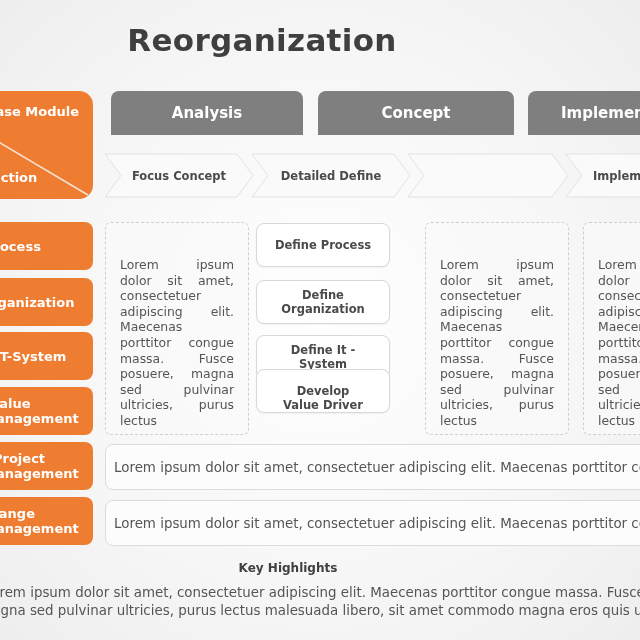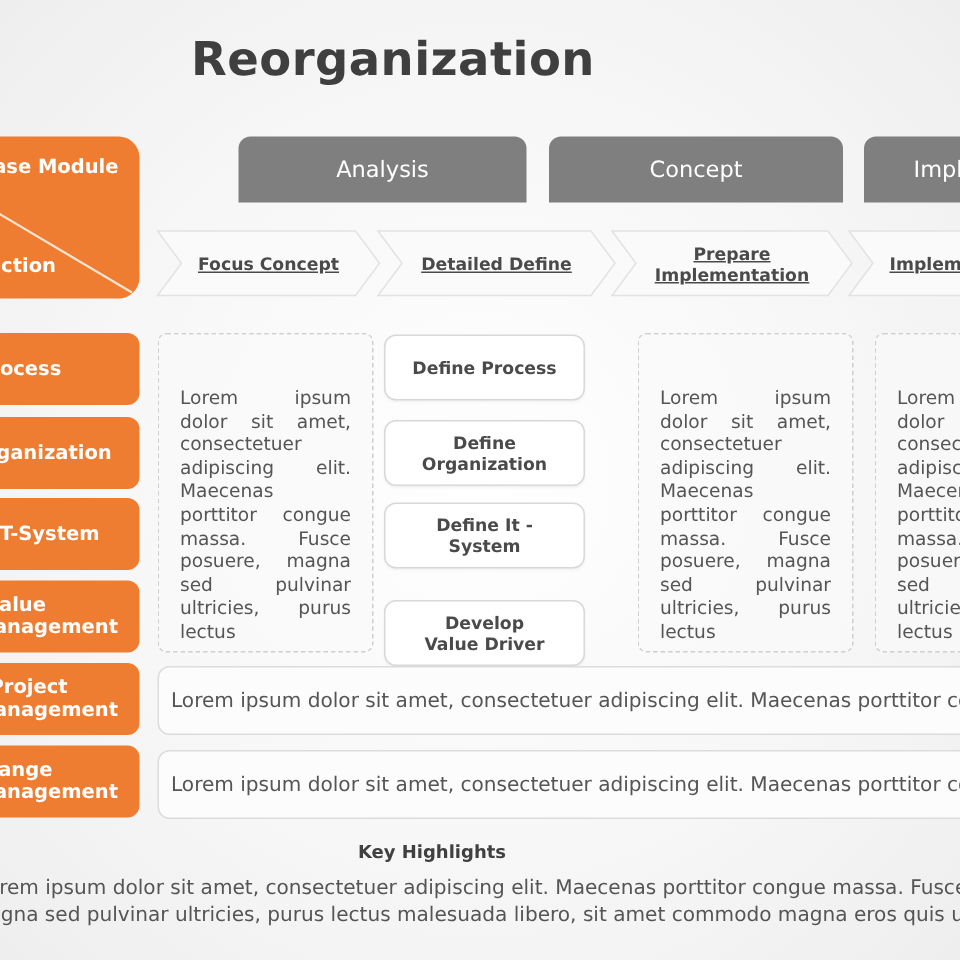--- a/index.html
+++ b/index.html
@@ -15,31 +15,30 @@
     font-size:31px; font-weight:bold; color:#3f3f3f; letter-spacing:0.3px;
   }
   .orange { background:#ef7d31; color:#fff; font-weight:bold; }
   .corner {
     left:-20px; top:91px; width:113px; height:108px; border-radius:14px; overflow:hidden;
   }
   .corner svg { position:absolute; left:0; top:0; }
   .corner .t1 { position:absolute; right:14px; top:13px; font-size:13px; white-space:nowrap; }
   .corner .t2 { position:absolute; left:-6px; bottom:14px; font-size:13px; white-space:nowrap; }
   .phase {
-    top:91px; height:44px; background:#7f7f7f; color:#fff; font-weight:normal;
+    top:91px; height:44px; background:#7f7f7f; color:#fff; font-weight:bold;
     font-size:15px; display:flex; align-items:center; justify-content:center;
     border-radius:8px 8px 0 0;
-    margin-left:48px;
   }
   .chev {
     top:153px; height:45px; display:flex; align-items:center; justify-content:center;
     text-align:center; font-size:11.5px; font-weight:bold; color:#4a4a4a; line-height:14px;
   }
   .chev svg { position:absolute; left:0; top:0; }
-  .chev span { position:relative;text-decoration:underline; }
+  .chev span { position:relative; }
   .rowlabel {
     left:-20px; width:113px; border-radius:8px; font-size:13px; line-height:15px;
     display:flex; flex-direction:column; justify-content:center; padding-left:0;
   }
   .rowlabel span { display:block; white-space:nowrap; }
   .dashbox {
     top:222px; height:213px; border:1px dashed #cfcfcf; border-radius:6px;
     background:rgba(250,250,250,0.7); box-sizing:border-box;
   }
   .dashbox p {
@@ -92,21 +91,20 @@
 <div class="abs chev" style="left:251px;width:160px;">
   <svg width="160" height="45">
       <polygon points="1,1 143,1 159,22.5 143,44 1,44 17,22.5" fill="#fafafa" stroke="#e2e2e2"></polygon>
     </svg>
   <span>Detailed Define</span>
 </div>
 <div class="abs chev" style="left:407px;width:162px;">
   <svg width="162" height="45">
       <polygon points="1,1 145,1 161,22.5 145,44 1,44 17,22.5" fill="#fafafa" stroke="#e2e2e2"></polygon>
     </svg>
-  <span style="width:130px;">Prepare Implementation</span>
 </div>
 <div class="abs chev" style="left:565px;width:140px;justify-content:flex-start;">
   <svg width="140" height="45">
       <polygon points="1,1 139,1 139,44 1,44 17,22.5" fill="#fafafa" stroke="#e2e2e2"></polygon>
     </svg>
   <span style="padding-left:28px;">Implementation</span>
 </div>
 
 <div class="abs rowlabel orange" style="top:222px;height:48px;">
     <span style="padding-left:4px;">Process</span>
@@ -142,21 +140,21 @@
 
 <div class="abs pill" style="top:223px;">
     <span>Define Process</span>
   </div>
 <div class="abs pill" style="top:280px;">
     <span style="width:90px;">Define Organization</span>
   </div>
 <div class="abs pill" style="top:335px;">
     <span style="width:90px;">Define It - System</span>
   </div>
-<div class="abs pill" style="top:400px;">
+<div class="abs pill" style="top:369px;align-items:flex-end;">
     <span style="width:90px;">Develop Value Driver</span>
   </div>
 
 <div class="abs wide" style="top:444px;">
     <span>Lorem ipsum dolor sit amet, consectetuer adipiscing elit. Maecenas porttitor congue massa.</span>
   </div>
 <div class="abs wide" style="top:500px;">
     <span>Lorem ipsum dolor sit amet, consectetuer adipiscing elit. Maecenas porttitor congue massa.</span>
   </div>
 

